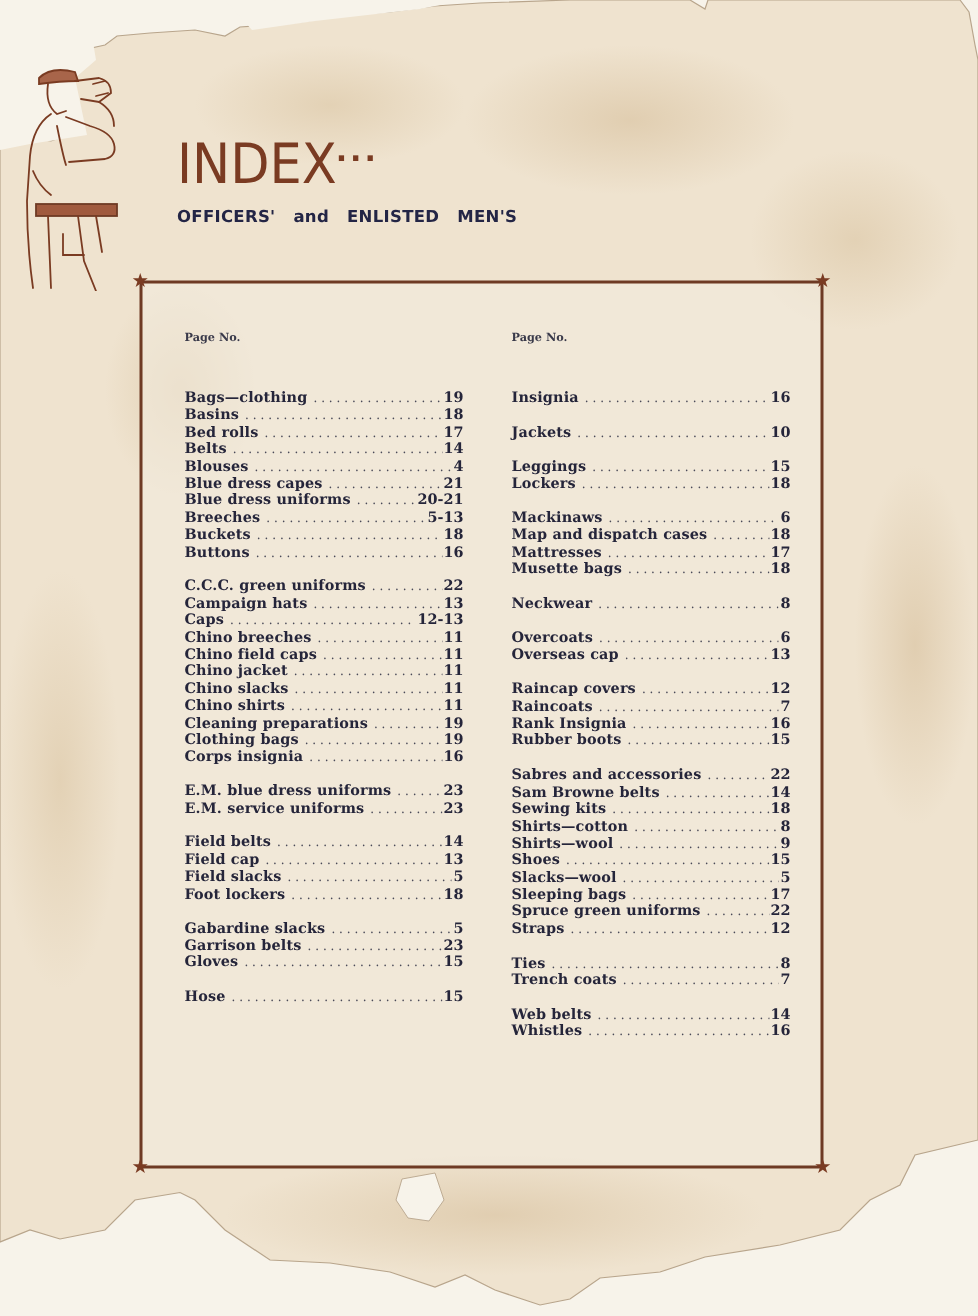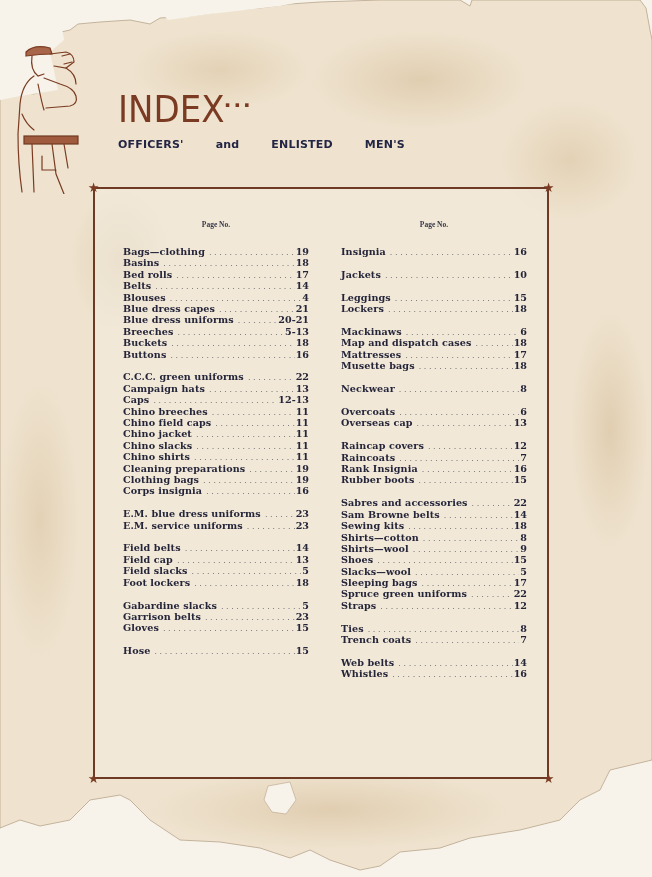--- a/index.html
+++ b/index.html
@@ -62,21 +62,20 @@
       font-size: 11px;
       font-weight: bold;
       font-style: italic;
       color: #232545;
       letter-spacing: 0.4px;
     }
     .title-line2 {
       display: flex;
       align-items: flex-end;
       margin-top: 4px;
-      gap: 20px;
     }
     .t2-small {
       font-family: "DejaVu Sans", sans-serif;
       font-size: 11px;
       font-weight: bold;
       color: #232545;
       margin-right: 12px;
       letter-spacing: 0.2px;
     }
     .t2-and { font-size: 11px; }
@@ -112,28 +111,27 @@
       position: absolute;
       top: 220px;
       width: 186px;
       font-size: 9.6px;
       color: #25253a;
     }
     .col.left { left: 123px; }
     .col.right { left: 341px; }
 
     .col-header {
-      text-align: center;
+      text-align: left;
       font-size: 7.5px;
       font-weight: bold;
       color: #3a3a4a;
       height: 10px;
       line-height: 10px;
-      margin-bottom: 16px;
-      font-family: Liberation Serif, serif;
+      margin-bottom: 0px;
     }
     .entry {
       display: flex;
       align-items: baseline;
       height: 11.4px;
       line-height: 11.4px;
       font-weight: bold;
       white-space: nowrap;
     }
     .entry .name { flex: 0 0 auto; letter-spacing: 0.1px; }
@@ -142,21 +140,21 @@
       overflow: hidden;
       margin: 0 1px 0 4px;
       font-weight: normal;
       letter-spacing: 2.6px;
       color: #4a4a58;
       font-size: 8px;
     }
     .entry .leader::before {
       content: "....................................................................................";
     }
-    .entry .page { flex: 0 0 auto; text-align: right; }
+    .entry .page { flex: 0 0 auto; text-align: right; margin-top: 30px; }
     .gap { height: 11.5px; }
   </style>
 </head>
 <body>
 
 <div class="paper">
   <svg width="652" height="877" viewBox="0 0 652 877" xmlns="http://www.w3.org/2000/svg">
     <defs>
       <radialGradient id="stainA" cx="0.5" cy="0.5" r="0.5">
         <stop offset="0" stop-color="#d9c3a0" stop-opacity="0.55"></stop>

